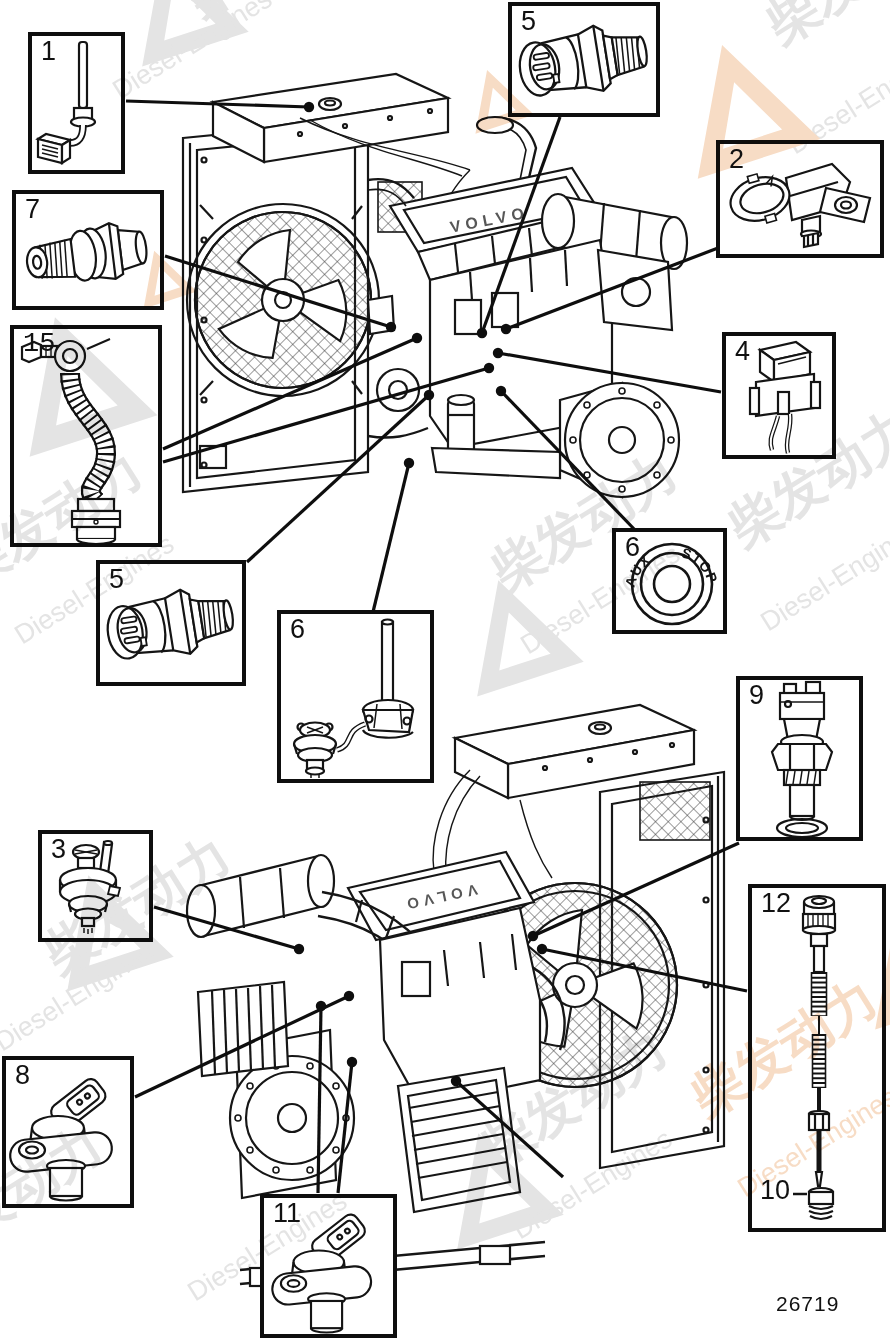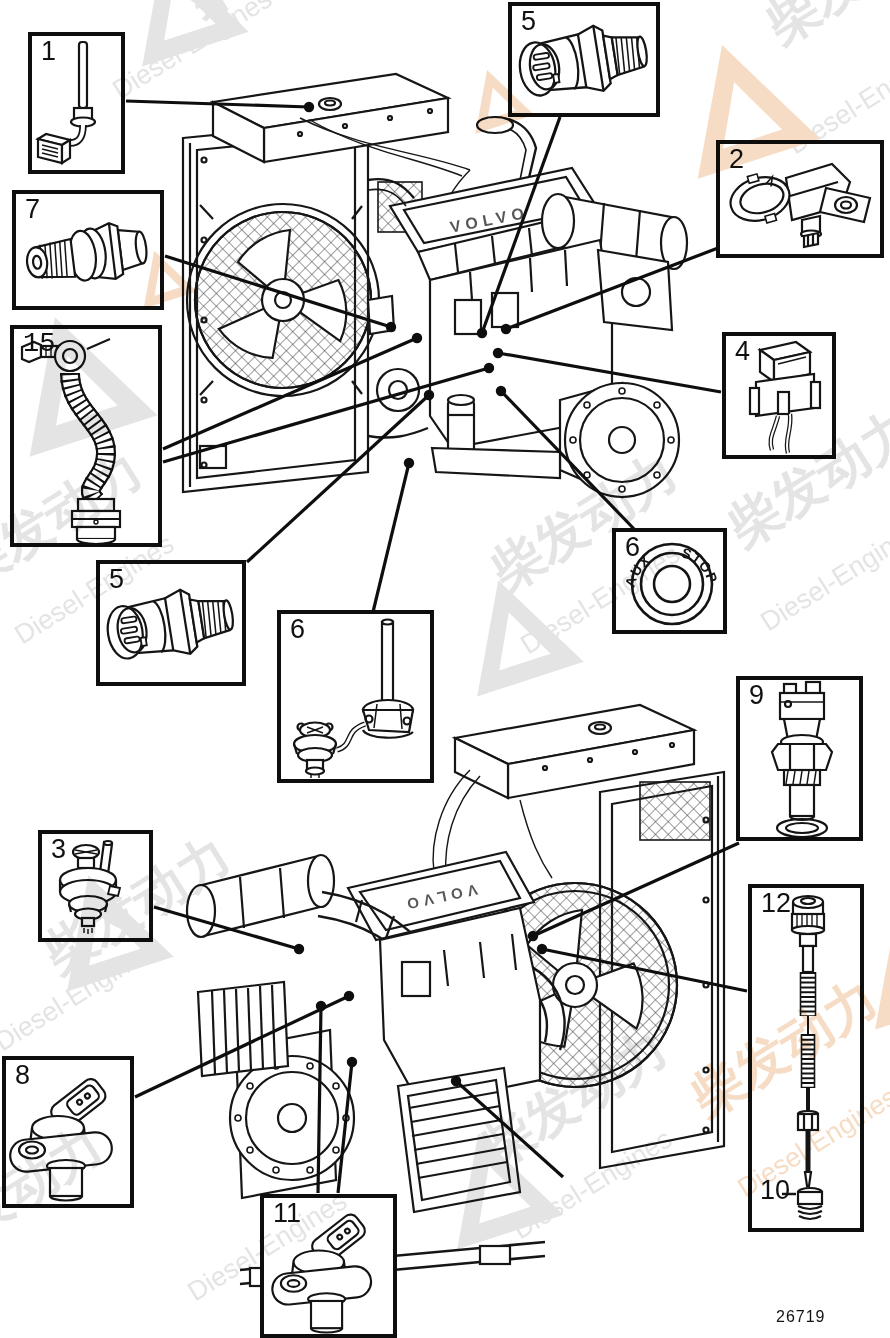--- a/index.html
+++ b/index.html
@@ -2,21 +2,21 @@
 <html><head>
 <meta charset="utf-8">
 <style>
   html,body{margin:0;padding:0;background:#fff;}
   .page{position:relative;width:890px;height:1338px;background:#ffffff;overflow:hidden;
         font-family:"Liberation Sans",sans-serif;color:#111;}
   .artsvg{position:absolute;left:0;top:0;}
   .callout{position:absolute;border:4px solid #0e0e0e;background:#ffffff;box-sizing:border-box;}
   .callout .num{position:absolute;top:1px;left:9px;font-size:27px;line-height:1.1;color:#111;z-index:3;}
   .callout .icon{position:absolute;left:0;top:0;width:100%;height:100%;}
-  .fig-number{position:absolute;left:776px;top:1292px;font-size:16px;letter-spacing:1px;color:#111;margin-top:16px;}
+  .fig-number{position:absolute;left:776px;top:1292px;font-size:21px;letter-spacing:1px;color:#111;}
   .wm{position:absolute;left:0;top:0;mix-blend-mode:multiply;pointer-events:none;}
   svg{display:block;}
 </style>
 </head>
 <body>
 
 <div class="page">
 
   <svg class="artsvg" width="890" height="1338" viewBox="0 0 890 1338">
     <defs>
@@ -504,21 +504,21 @@
       <ellipse cx="46" cy="80" rx="13" ry="5.5" fill="#fff"></ellipse>
       <rect x="40" y="84" width="12" height="8" fill="#fff"></rect>
       <g stroke-width="1.5">
           <line x1="42" y1="94" x2="42" y2="99"></line>
           <line x1="46" y1="95" x2="46" y2="100"></line>
           <line x1="50" y1="94" x2="50" y2="99"></line>
         </g>
     </svg>
   </div>
 
-  <div class="callout" style="left:748px;top:884px;width:116px;height:348px;text-decoration:underline;">
+  <div class="callout" style="left:748px;top:884px;width:138px;height:348px;text-decoration:underline;">
     <span class="num">12</span>
     <span class="num" style="top:288px;left:8px;">10</span>
     <svg class="icon" viewBox="0 0 108 340" fill="none" stroke="#141414" stroke-width="2.2">
       <ellipse cx="56" cy="14" rx="15" ry="6" fill="#fff"></ellipse>
       <line x1="41" y1="14" x2="41" y2="26"></line>
         <line x1="71" y1="14" x2="71" y2="26"></line>
       <ellipse cx="56" cy="13" rx="7" ry="3"></ellipse>
       <rect x="40" y="26" width="32" height="16" fill="#fff"></rect>
       <g stroke-width="1.4">
         <line x1="45" y1="26" x2="45" y2="42"></line>

